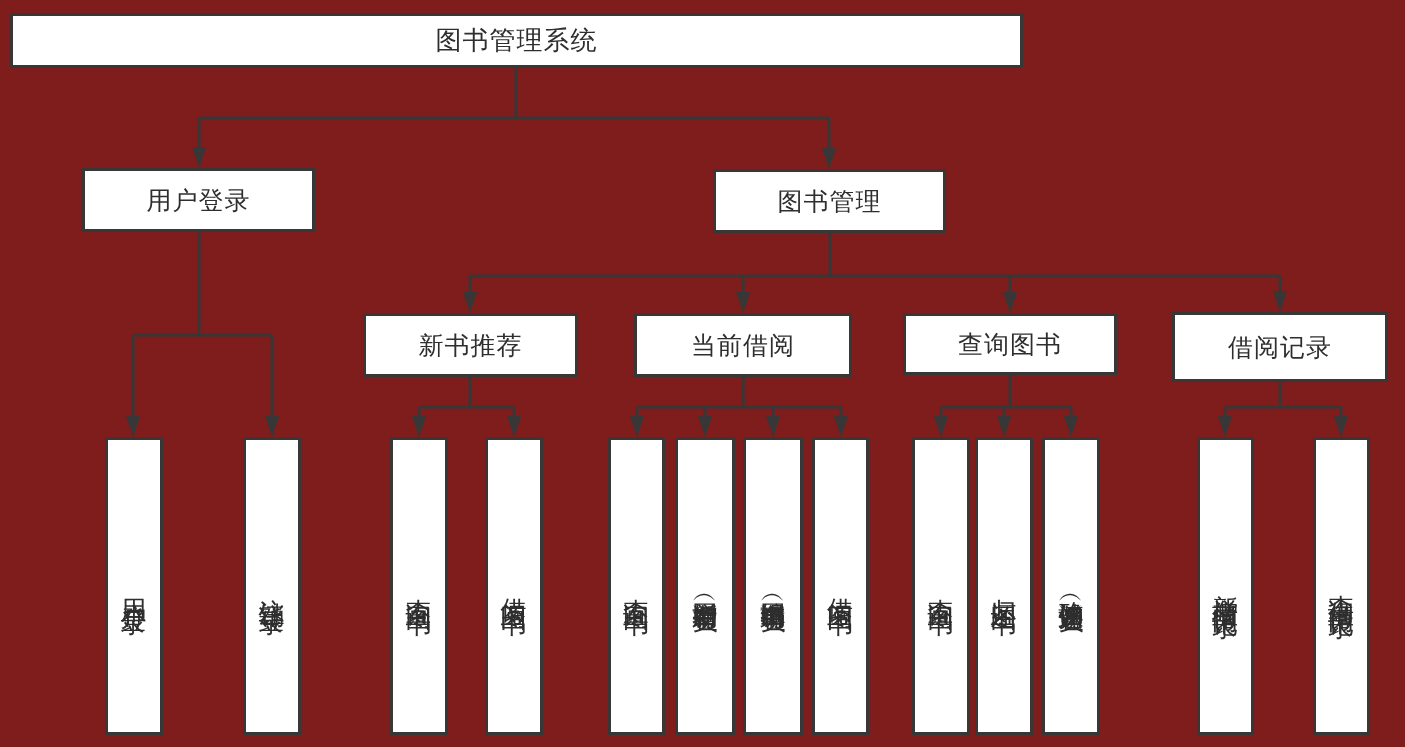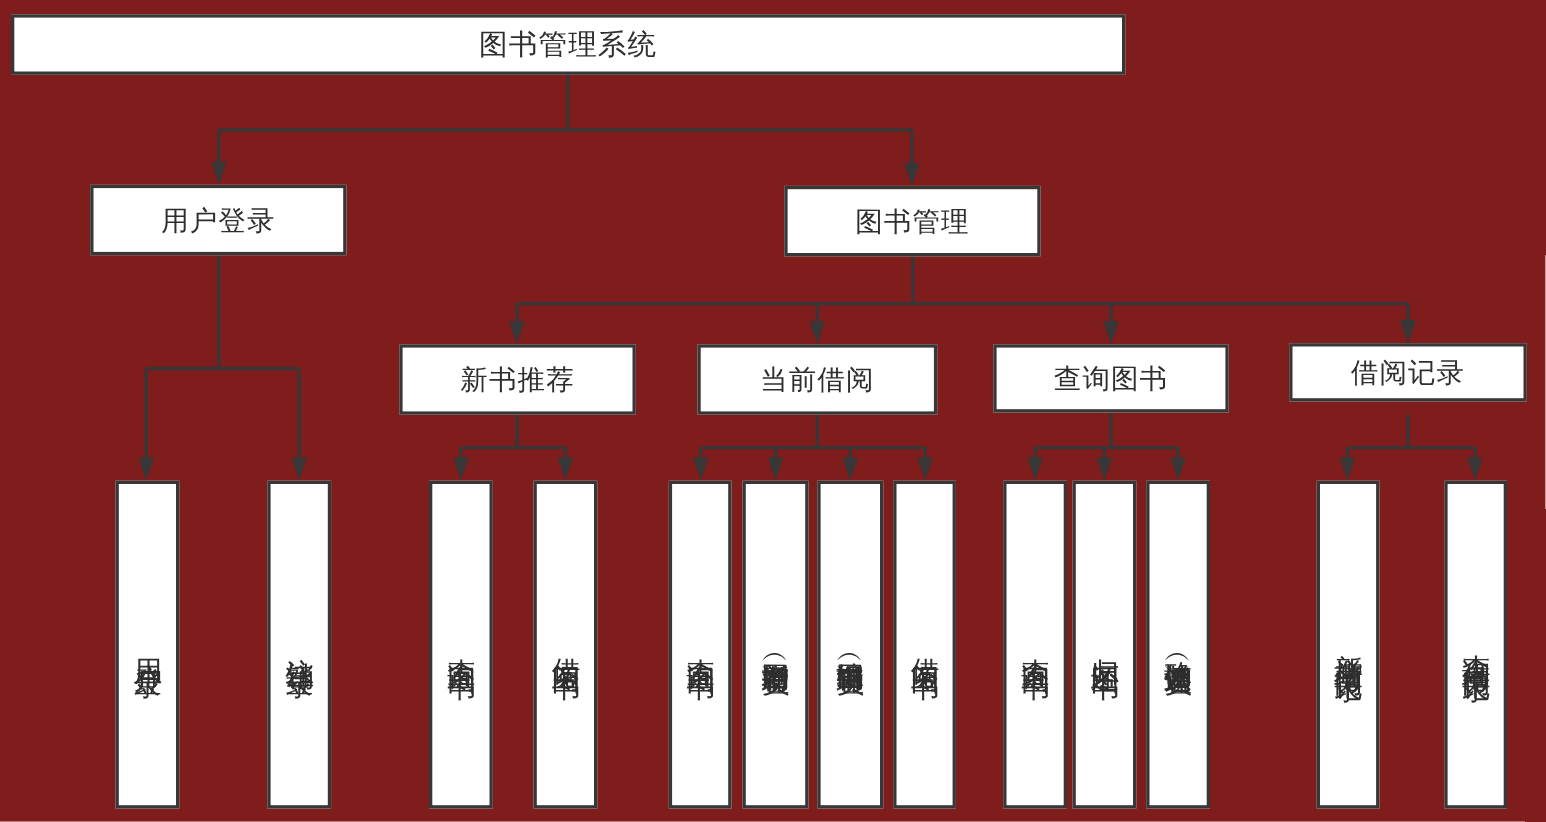--- a/index.html
+++ b/index.html
@@ -127,21 +127,21 @@
   </svg>
 
   <div class="node root" style="left:10px; top:13px; width:1013px; height:55px;">图书管理系统</div>
 
   <div class="node" style="left:82px; top:168px; width:233px; height:64px;">用户登录</div>
   <div class="node" style="left:713px; top:169px; width:233px; height:64px;">图书管理</div>
 
   <div class="node" style="left:363px; top:313px; width:215px; height:64px;font-family:Liberation Mono, monospace;">新书推荐</div>
   <div class="node" style="left:634px; top:313px; width:218px; height:64px;">当前借阅</div>
   <div class="node" style="left:903px; top:313px; width:214px; height:62px;">查询图书</div>
-  <div class="node" style="left:1172px; top:312px; width:216px; height:53px;">借阅记录</div>
+  <div class="node" style="left:1172px; top:312px; width:216px; height:70px;">借阅记录</div>
 
   <div class="node leaf" style="left:105px; top:437px; width:58px; height:298px;">用户登录</div>
   <div class="node leaf" style="left:243px; top:437px; width:58px; height:298px;">注销登录</div>
 
   <div class="node leaf" style="left:390px; top:437px; width:58px; height:298px;">查询图书</div>
   <div class="node leaf" style="left:485px; top:437px; width:58px; height:298px;">借阅图书</div>
 
   <div class="node leaf" style="left:608px; top:437px; width:57px; height:298px;">查询图书</div>
   <div class="node leaf long" style="left:675px; top:437px; width:60px; height:298px;">新增图书（管理员）</div>
   <div class="node leaf long" style="left:743px; top:437px; width:60px; height:298px;">编辑图书（管理员）</div>

